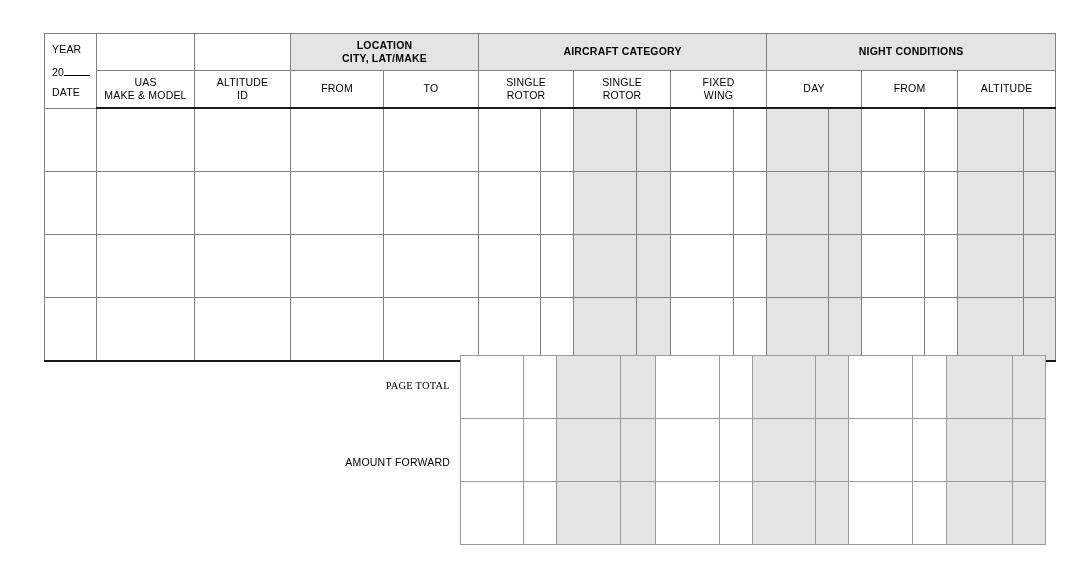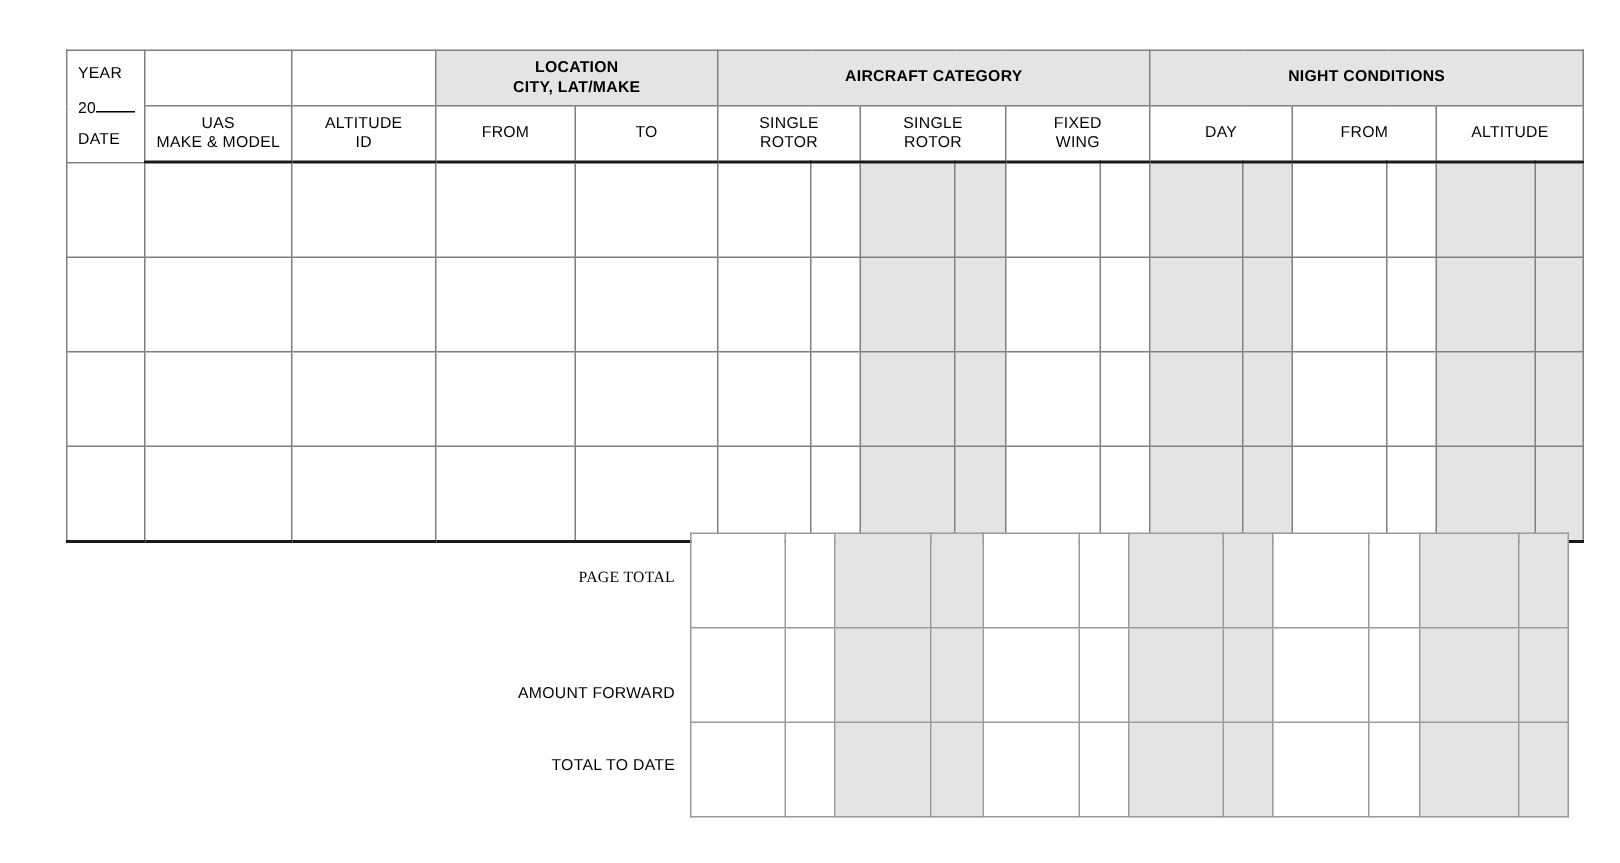--- a/index.html
+++ b/index.html
@@ -290,21 +290,20 @@
       <td class="datacell"></td>
       <td class="datacell shade"></td>
       <td class="datacell shade"></td>
     </tr>
   </tbody>
     </table>
 
   <div class="tot-label-host">
     <div class="tot-label" id="lbl-page">PAGE TOTAL</div>
     <div class="tot-label" id="lbl-forward">AMOUNT FORWARD</div>
-    <div class="tot-label" id="lbl-todate">TOTAL TO DATE</div>
   </div>
 
   <table class="totals">
     <colgroup>
       <col style="width:62px">
         <col style="width:33px">
       <col style="width:63px">
         <col style="width:34px">
       <col style="width:63px">
         <col style="width:33px">

